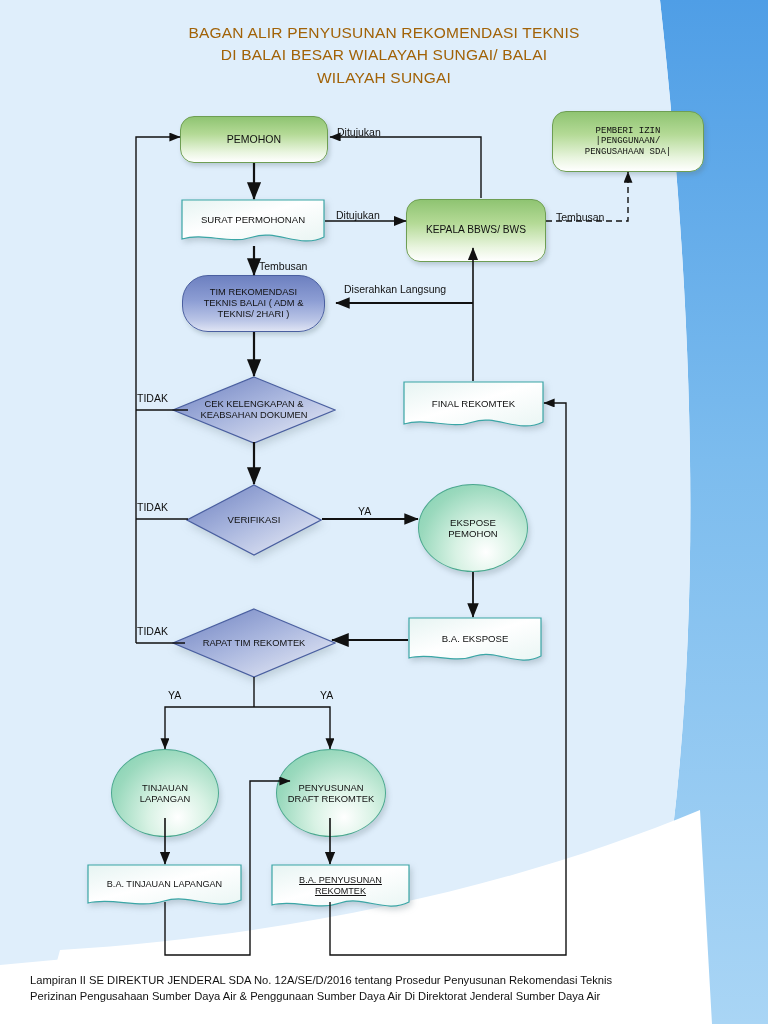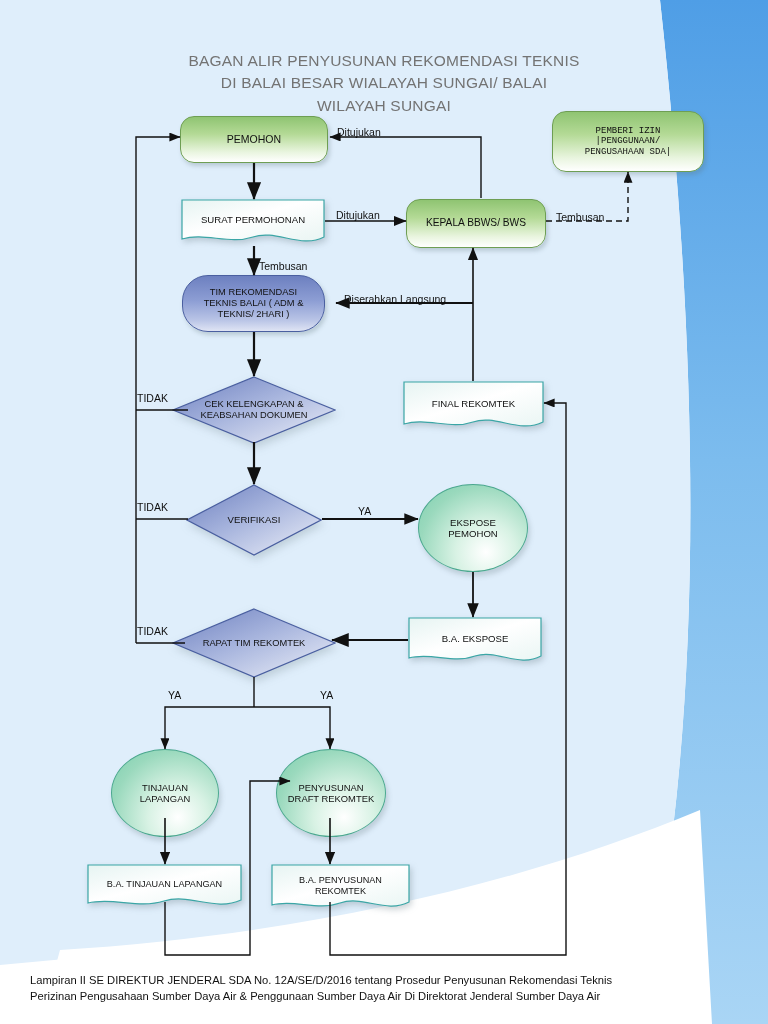--- a/index.html
+++ b/index.html
@@ -39,21 +39,21 @@
   
   .docshape{filter:drop-shadow(2px 3px 3px rgba(90,110,120,.30));}
   .docshape svg{position:absolute;left:0;top:0;width:100%;height:100%;z-index:1;}
 
   
   .diamond{filter:drop-shadow(2px 4px 4px rgba(90,110,120,.25));}
   .diamond svg{position:absolute;left:0;top:0;width:100%;height:100%;z-index:1;}
 
   .title{
     position:absolute;left:0;top:22px;width:768px;text-align:center;
-    font-size:15.5px;letter-spacing:.2px;color:#737373;line-height:1.45;margin-top:28px;
+    font-size:15.5px;letter-spacing:.2px;color:#a16207;line-height:1.45;
   }
   .footer{
     position:absolute;left:30px;top:972px;width:660px;
     font-size:11.2px;color:#111;line-height:1.45;text-align:justify;
   }
   .edgelabel{position:absolute;font-size:10.5px;color:#111;white-space:nowrap;z-index:6;}
   #edges{position:absolute;left:0;top:0;width:768px;height:1024px;z-index:2;pointer-events:none;}
 </style>
 </head>
 <body>
@@ -152,21 +152,21 @@
         <stop offset="0%" stop-color="#e6f4f2"></stop>
             <stop offset="45%" stop-color="#ffffff"></stop>
             <stop offset="100%" stop-color="#e9f5f3"></stop>
       </linearGradient>
         </defs>
       <path d="M1,1 L143,1 L143,38 C120,50 95,30 72,38 C48,46 24,33 1,40 Z" fill="url(#dg1)" stroke="#3ba6a6" stroke-width="1.2"></path>
     </svg>
     <span class="lbl" style="margin-top:-6px;">SURAT PERMOHONAN</span>
   </div>
 
-  <div class="node proc-green" style="left:406px;top:199px;width:140px;height:49px;font-size:10.2px;">
+  <div class="node proc-green" style="left:406px;top:199px;width:140px;height:63px;font-size:10.2px;">
     <span class="lbl">KEPALA BBWS/ BWS</span>
   </div>
 
   <div class="node proc-blue" style="left:182px;top:275px;width:143px;height:57px;font-size:9.3px;white-space:pre-line;">
     <span class="lbl">TIM REKOMENDASI
 TEKNIS BALAI ( ADM &amp;
 TEKNIS/ 2HARI  )</span>
   </div>
 
   <div class="node diamond" style="left:172px;top:376px;width:164px;height:68px;font-size:9.3px;white-space:pre-line;">
@@ -273,29 +273,29 @@
     <svg viewBox="0 0 139 50" preserveAspectRatio="none">
       <defs>
           <linearGradient id="dg5" x1="0" y1="0" x2="1" y2="1">
         <stop offset="0%" stop-color="#e6f4f2"></stop>
             <stop offset="48%" stop-color="#ffffff"></stop>
             <stop offset="100%" stop-color="#eaf6f4"></stop>
       </linearGradient>
         </defs>
       <path d="M1,1 L138,1 L138,38 C115,50 92,31 69,39 C46,47 23,35 1,41 Z" fill="url(#dg5)" stroke="#3ba6a6" stroke-width="1.2"></path>
     </svg>
-    <span class="lbl" style="margin-top:-6px;">B.A. PENYUSUNAN
+    <span class="lbl" style="margin-top:-6px;text-decoration:underline;">B.A. PENYUSUNAN
 REKOMTEK</span>
   </div>
 
   <div class="edgelabel" style="left:337px;top:126px;">Ditujukan</div>
   <div class="edgelabel" style="left:336px;top:209px;">Ditujukan</div>
   <div class="edgelabel" style="left:259px;top:260px;">Tembusan</div>
   <div class="edgelabel" style="left:556px;top:211px;">Tembusan</div>
-  <div class="edgelabel" style="left:344px;top:283px;margin-top:10px;">Diserahkan Langsung</div>
+  <div class="edgelabel" style="left:344px;top:283px;">Diserahkan Langsung</div>
 
   <div class="edgelabel" style="left:137px;top:392px;">TIDAK</div>
   <div class="edgelabel" style="left:137px;top:501px;">TIDAK</div>
   <div class="edgelabel" style="left:137px;top:625px;">TIDAK</div>
 
   <div class="edgelabel" style="left:358px;top:505px;">YA</div>
   <div class="edgelabel" style="left:168px;top:689px;">YA</div>
   <div class="edgelabel" style="left:320px;top:689px;">YA</div>
 
   <div class="footer">

